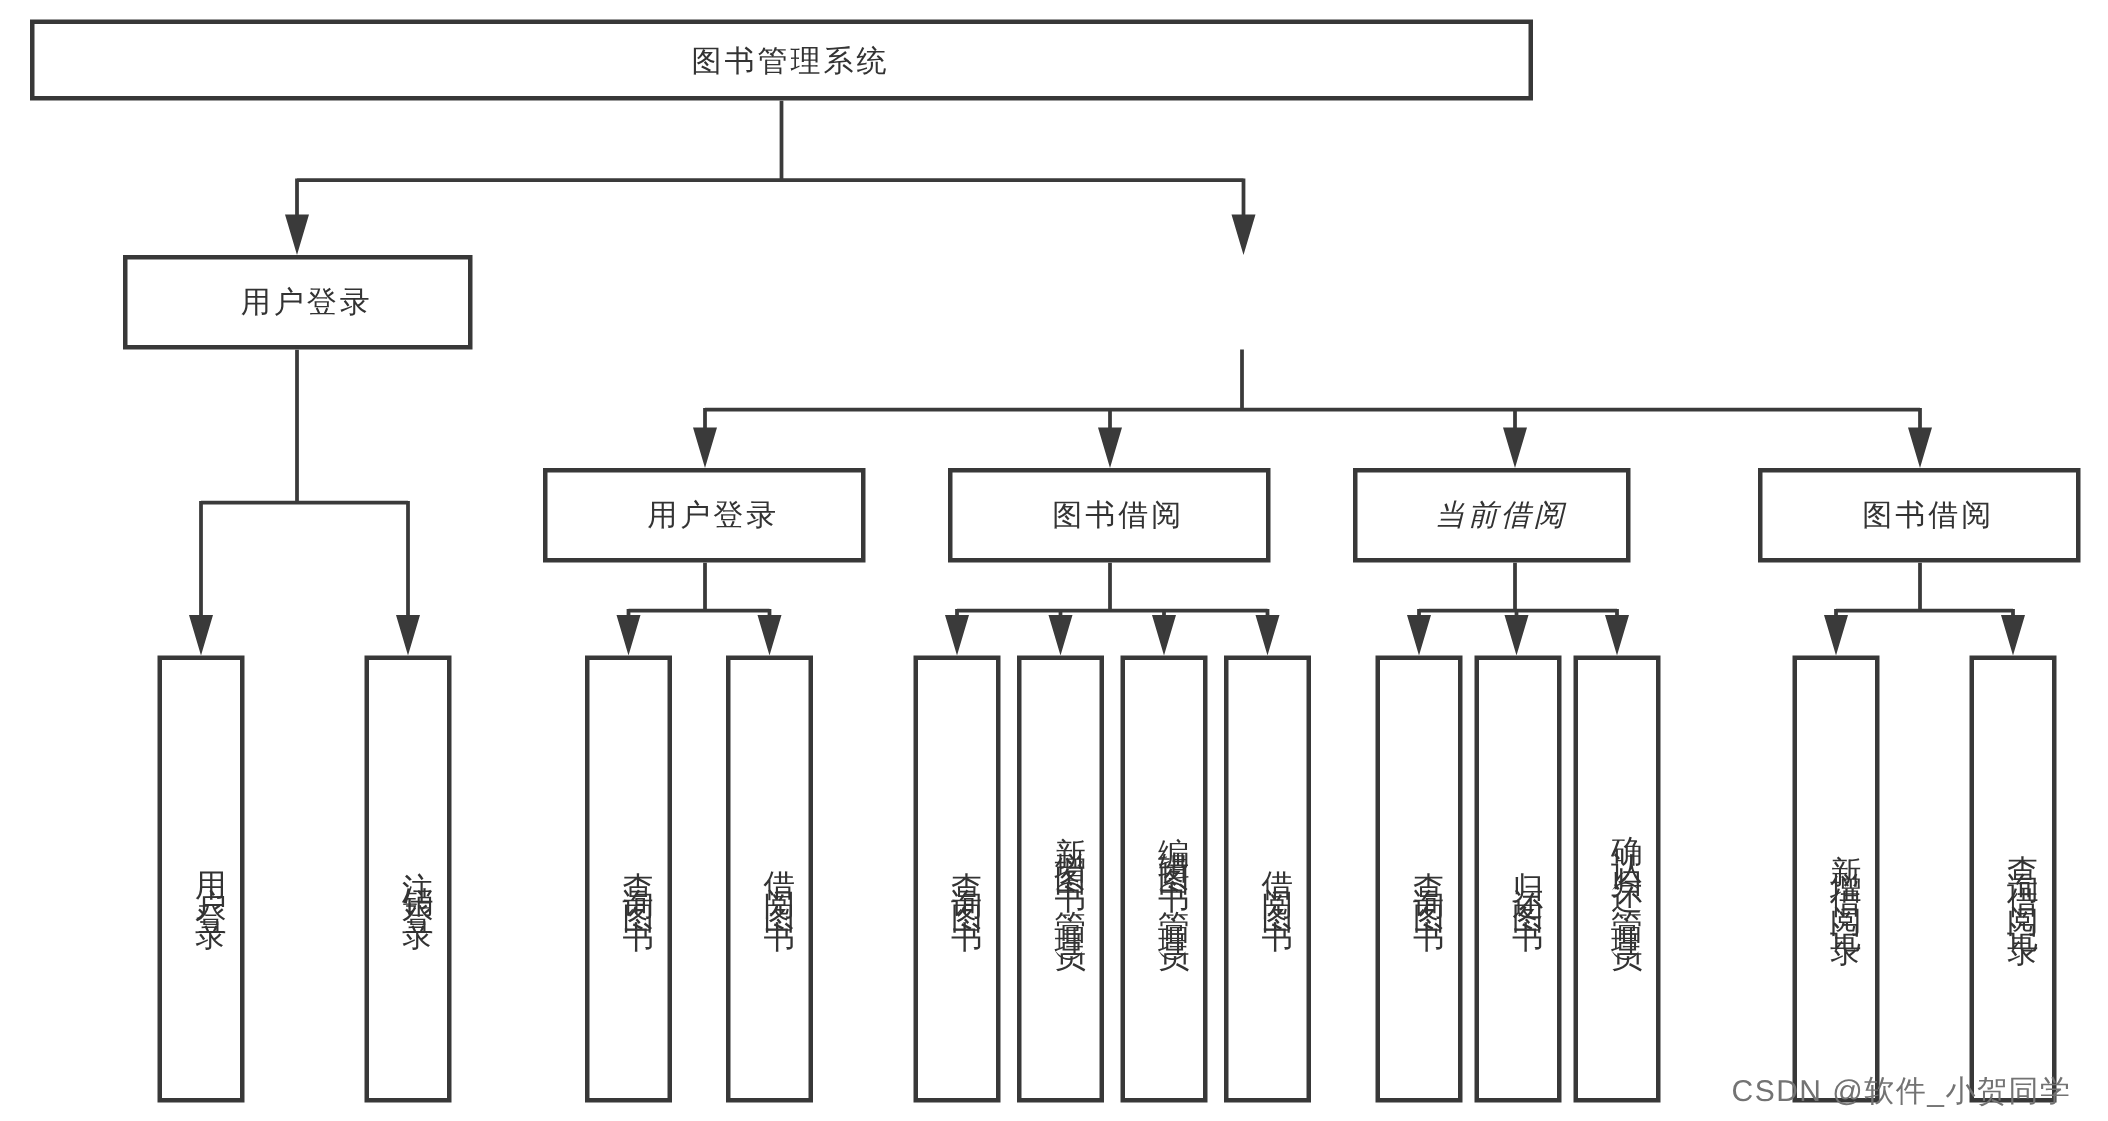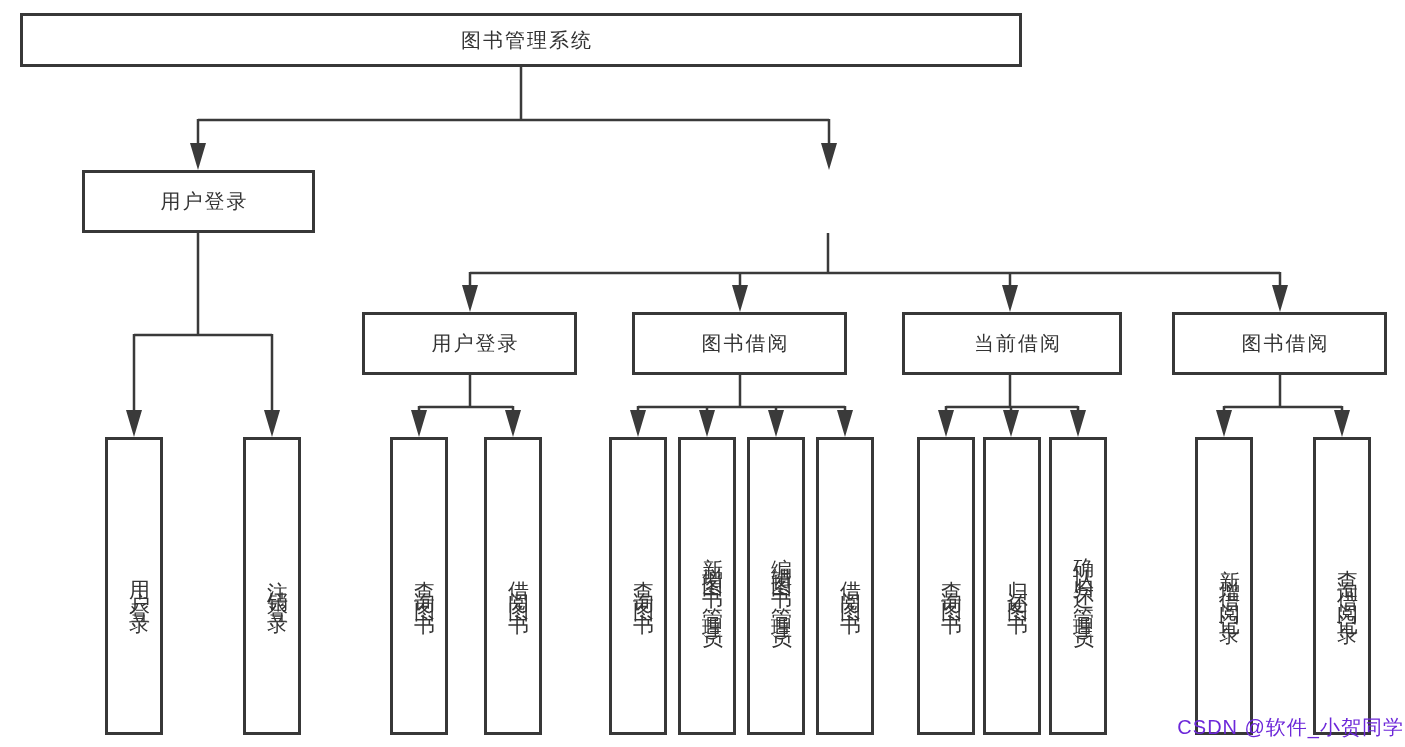--- a/index.html
+++ b/index.html
@@ -32,25 +32,25 @@
   .vtext {
     writing-mode: vertical-rl;
     text-orientation: upright;
     letter-spacing: 11px;
     line-height: 1;
     white-space: nowrap;
   }
   .vtext.tight { letter-spacing: 10px; }
   .watermark {
     position: absolute;
-    right: 1px;
+    right: 24px;
     bottom: 6px;
     font-size: 20px;
     letter-spacing: 1px;
-    color: #6d28d9;
+    color: #737373;
     z-index: 5;
   }
 </style>
 </head>
 <body>
 
 <div class="canvas">
 
   <svg class="wires" width="1405" height="747" viewBox="0 0 1405 747" aria-hidden="true">
 
@@ -89,21 +89,21 @@
       M1216,410 L1232,410 L1224,437 Z
       M1334,410 L1350,410 L1342,437 Z"></path>
   </svg>
 
   <div class="box" style="left:20px; top:13px; width:1002px; height:54px;">图书管理系统</div>
 
   <div class="box" style="left:82px; top:170px; width:233px; height:63px;">用户登录</div>
 
   <div class="box" style="left:362px; top:312px; width:215px; height:63px;">用户登录</div>
   <div class="box" style="left:632px; top:312px; width:215px; height:63px;">图书借阅</div>
-  <div class="box" style="left:902px; top:312px; width:220px; height:63px;">当前借阅</div>
+  <div class="box" style="left:902px; top:312px; width:185px; height:63px;font-style:italic;">当前借阅</div>
   <div class="box" style="left:1172px; top:312px; width:215px; height:63px;">图书借阅</div>
 
   <div class="box leaf" style="left:105px; top:437px; width:58px; height:298px;">
     <span class="vtext">用户登录</span>
   </div>
   <div class="box leaf" style="left:243px; top:437px; width:58px; height:298px;">
     <span class="vtext">注销登录</span>
   </div>
 
   <div class="box leaf" style="left:390px; top:437px; width:58px; height:298px;">

